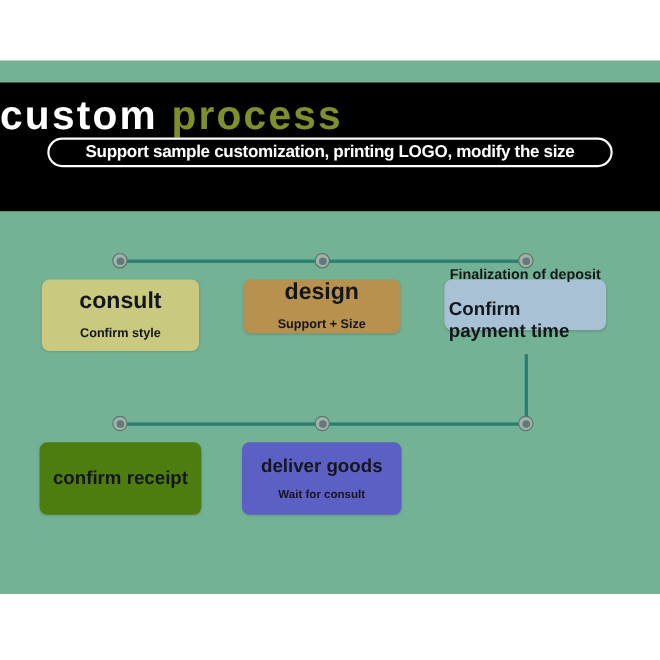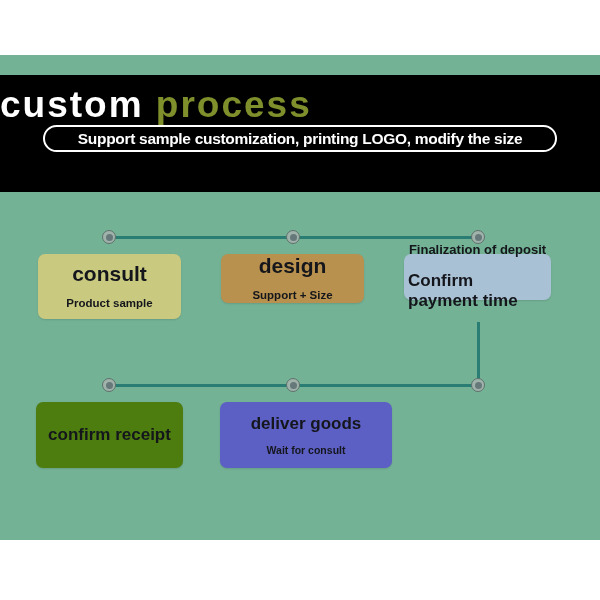--- a/index.html
+++ b/index.html
@@ -165,21 +165,21 @@
   <div class="hline" style="left:109px; top:236px; width:369px;"></div>
 
   <div class="node-dot" style="left:102px; top:230px;"></div>
   <div class="node-dot" style="left:286px; top:230px;"></div>
   <div class="node-dot" style="left:471px; top:230px;"></div>
 
   <div class="vline" style="left:477px; top:322px; height:62px;"></div>
 
   <div class="step big" style="left:38px; top:254px; width:143px; height:65px; background:#c9ca7f;">
     <div class="step-title">consult</div>
-    <div class="step-sub">Product sample</div>
+    <div class="step-sub">Confirm style</div>
   </div>
 
   <div class="step big" style="left:221px; top:254px; width:143px; height:49px; background:#b8914e;">
     <div class="step-title">design</div>
     <div class="step-sub">Support + Size</div>
   </div>
 
   <div class="step small" style="left:404px; top:254px; width:147px; height:46px; background:#a9c1d4;">
     <div class="step-title">Finalization of deposit</div>
     <div class="step-sub">Confirm payment time</div>
@@ -188,19 +188,19 @@
   <div class="hline" style="left:109px; top:384px; width:369px;"></div>
 
   <div class="node-dot" style="left:102px; top:378px;"></div>
   <div class="node-dot" style="left:286px; top:378px;"></div>
   <div class="node-dot" style="left:471px; top:378px;"></div>
 
   <div class="step med" style="left:36px; top:402px; width:147px; height:66px; background:#4d7c0f;">
     <div class="step-title">confirm receipt</div>
   </div>
 
-  <div class="step med" style="left:220px; top:402px; width:172px; height:66px; background:#5c5fc4;">
+  <div class="step med" style="left:220px; top:402px; width:145px; height:66px; background:#5c5fc4;">
     <div class="step-title">deliver goods</div>
     <div class="step-sub">Wait for consult</div>
   </div>
 
 
 </div>
 
 </body></html>

